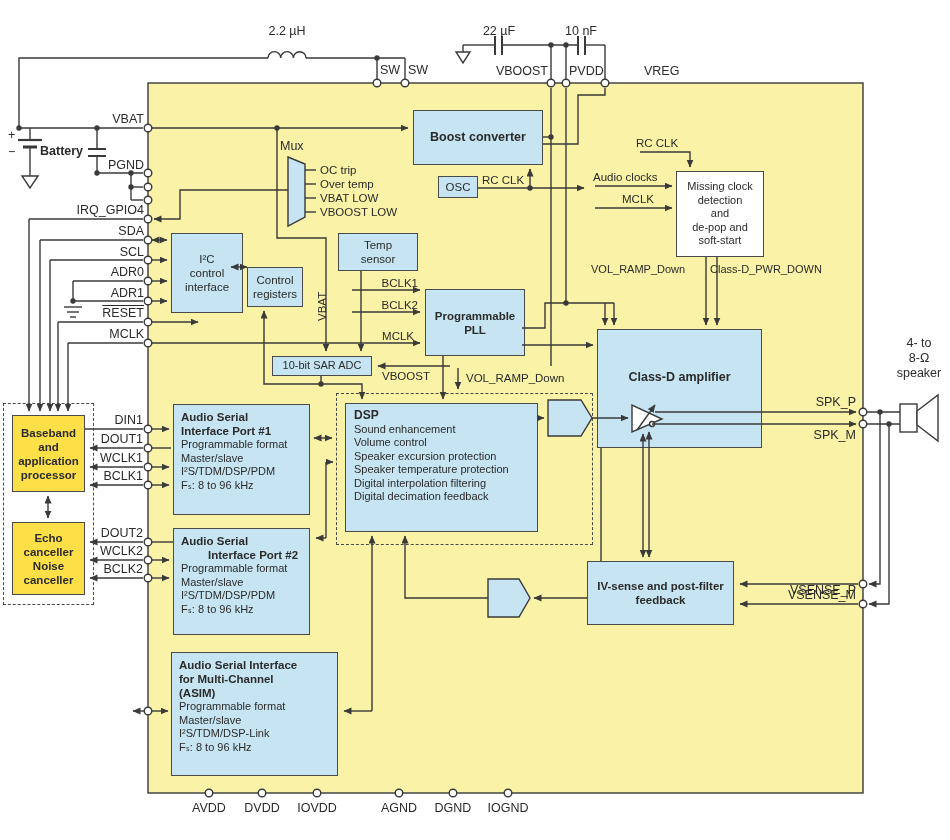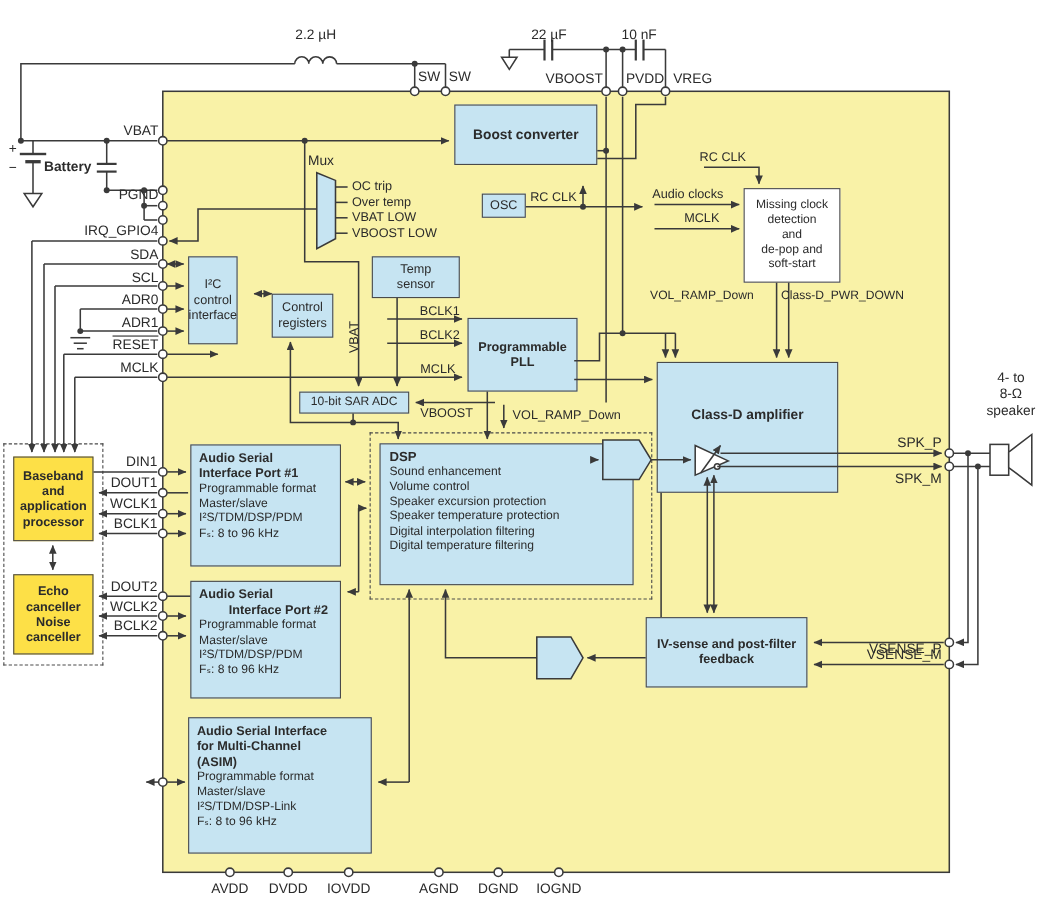--- a/index.html
+++ b/index.html
@@ -21,61 +21,61 @@
 </style>
 </head>
 <body>
 <div id="stage">
 
 <div class="chip"></div>
 
 <div class="dash" style="left:3px;top:403px;width:91px;height:202px;"></div>
 <div class="dash" style="left:336px;top:393px;width:257px;height:152px;"></div>
 
-<div class="blk flexc" style="left:413px;top:95px;width:130px;height:55px;">
+<div class="blk flexc" style="left:413px;top:110px;width:130px;height:55px;">
   <div class="lbl b c" style="position:static;">Boost converter</div>
 </div>
 <div class="blk flexc" style="left:438px;top:176px;width:40px;height:22px;">
   <div class="lbl s115 c" style="position:static;">OSC</div>
 </div>
 <div class="blk white flexc" style="left:676px;top:171px;width:88px;height:86px;">
   <div class="lbl s11 c" style="position:static;">Missing clock</div>
   <div class="lbl s11 c" style="position:static;">detection</div>
   <div class="lbl s11 c" style="position:static;">and</div>
   <div class="lbl s11 c" style="position:static;">de-pop and</div>
   <div class="lbl s11 c" style="position:static;">soft-start</div>
 </div>
-<div class="blk flexc" style="left:171px;top:233px;width:45px;height:80px;">
+<div class="blk flexc" style="left:171px;top:233px;width:72px;height:80px;">
   <div class="lbl s115 c" style="position:static;">I²C</div>
   <div class="lbl s115 c" style="position:static;">control</div>
   <div class="lbl s115 c" style="position:static;">interface</div>
 </div>
 <div class="blk flexc" style="left:247px;top:267px;width:56px;height:40px;">
   <div class="lbl s115 c" style="position:static;">Control</div>
   <div class="lbl s115 c" style="position:static;">registers</div>
 </div>
 <div class="blk flexc" style="left:338px;top:233px;width:80px;height:38px;">
   <div class="lbl s115 c" style="position:static;">Temp</div>
   <div class="lbl s115 c" style="position:static;">sensor</div>
 </div>
 <div class="blk flexc" style="left:425px;top:289px;width:100px;height:67px;">
   <div class="lbl b s115 c" style="position:static;">Programmable</div>
   <div class="lbl b s115 c" style="position:static;">PLL</div>
 </div>
 <div class="blk flexc" style="left:272px;top:356px;width:100px;height:20px;">
   <div class="lbl s11 c" style="position:static;">10-bit SAR ADC</div>
 </div>
-<div class="blk" style="left:345px;top:403px;width:231px;height:129px;padding:5px 8px;">
+<div class="blk" style="left:345px;top:403px;width:193px;height:129px;padding:5px 8px;">
   <div class="lbl b s11" style="position:static;font-size:12px;">DSP</div>
   <div class="lbl s11" style="position:static;">Sound enhancement</div>
   <div class="lbl s11" style="position:static;">Volume control</div>
   <div class="lbl s11" style="position:static;">Speaker excursion protection</div>
   <div class="lbl s11" style="position:static;">Speaker temperature protection</div>
   <div class="lbl s11" style="position:static;">Digital interpolation filtering</div>
-  <div class="lbl s11" style="position:static;">Digital temperature filtering</div>
+  <div class="lbl s11" style="position:static;">Digital decimation feedback</div>
 </div>
 <div class="blk flexc" style="left:587px;top:561px;width:147px;height:64px;">
   <div class="lbl b s115 c" style="position:static;">IV-sense and post-filter</div>
   <div class="lbl b s115 c" style="position:static;">feedback</div>
 </div>
 <div class="blk" style="left:597px;top:329px;width:165px;height:119px;">
   <div class="lbl b c" style="left:0;right:0;top:40px;">Class-D amplifier</div>
 </div>
 <div class="blk pad" style="left:173px;top:404px;width:137px;height:111px;">
   <div class="lbl b s115" style="position:static;">Audio Serial</div>
@@ -352,28 +352,28 @@
   </g>
 </svg>
 
 <div class="lbl c" style="left:257px;top:24px;width:60px;">2.2 µH</div>
 <div class="lbl" style="left:380px;top:63px;">SW</div>
 <div class="lbl" style="left:408px;top:63px;">SW</div>
 <div class="lbl c" style="left:469px;top:24px;width:60px;">22 µF</div>
 <div class="lbl c" style="left:551px;top:24px;width:60px;">10 nF</div>
 <div class="lbl r" style="left:480px;top:64px;width:68px;">VBOOST</div>
 <div class="lbl" style="left:569px;top:64px;">PVDD</div>
-<div class="lbl" style="left:612px;top:64px;">VREG</div>
+<div class="lbl" style="left:644px;top:64px;">VREG</div>
 
 <div class="lbl b" style="left:40px;top:144px;">Battery</div>
 <div class="lbl" style="left:8px;top:128px;">+</div>
 <div class="lbl" style="left:8px;top:145px;">−</div>
 
 <div class="lbl r" style="left:44px;top:112px;width:100px;">VBAT</div>
-<div class="lbl r" style="left:44px;top:158px;width:100px;margin-top:12px;">PGND</div>
+<div class="lbl r" style="left:44px;top:158px;width:100px;">PGND</div>
 <div class="lbl r" style="left:44px;top:203px;width:100px;">IRQ_GPIO4</div>
 <div class="lbl r" style="left:44px;top:224px;width:100px;">SDA</div>
 <div class="lbl r" style="left:44px;top:245px;width:100px;">SCL</div>
 <div class="lbl r" style="left:44px;top:265px;width:100px;">ADR0</div>
 <div class="lbl r" style="left:44px;top:286px;width:100px;">ADR1</div>
 <div class="lbl r ov" style="left:44px;top:306px;width:100px;">RESET</div>
 <div class="lbl r" style="left:44px;top:327px;width:100px;">MCLK</div>
 <div class="lbl r" style="left:43px;top:413px;width:100px;">DIN1</div>
 <div class="lbl r" style="left:43px;top:432px;width:100px;">DOUT1</div>
 <div class="lbl r" style="left:43px;top:451px;width:100px;">WCLK1</div>

